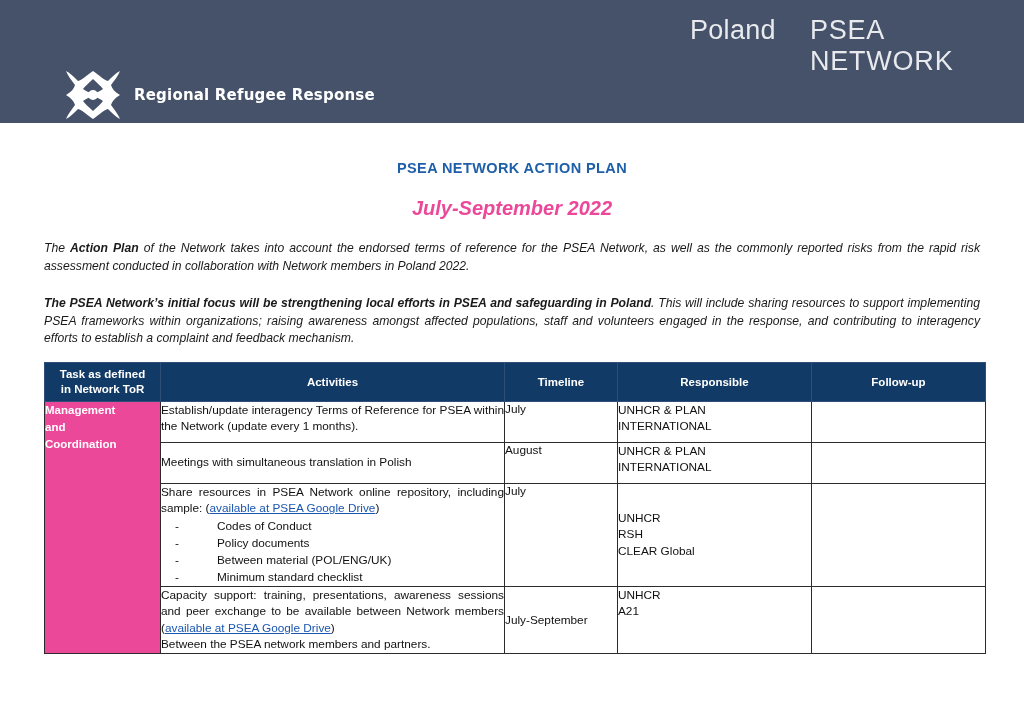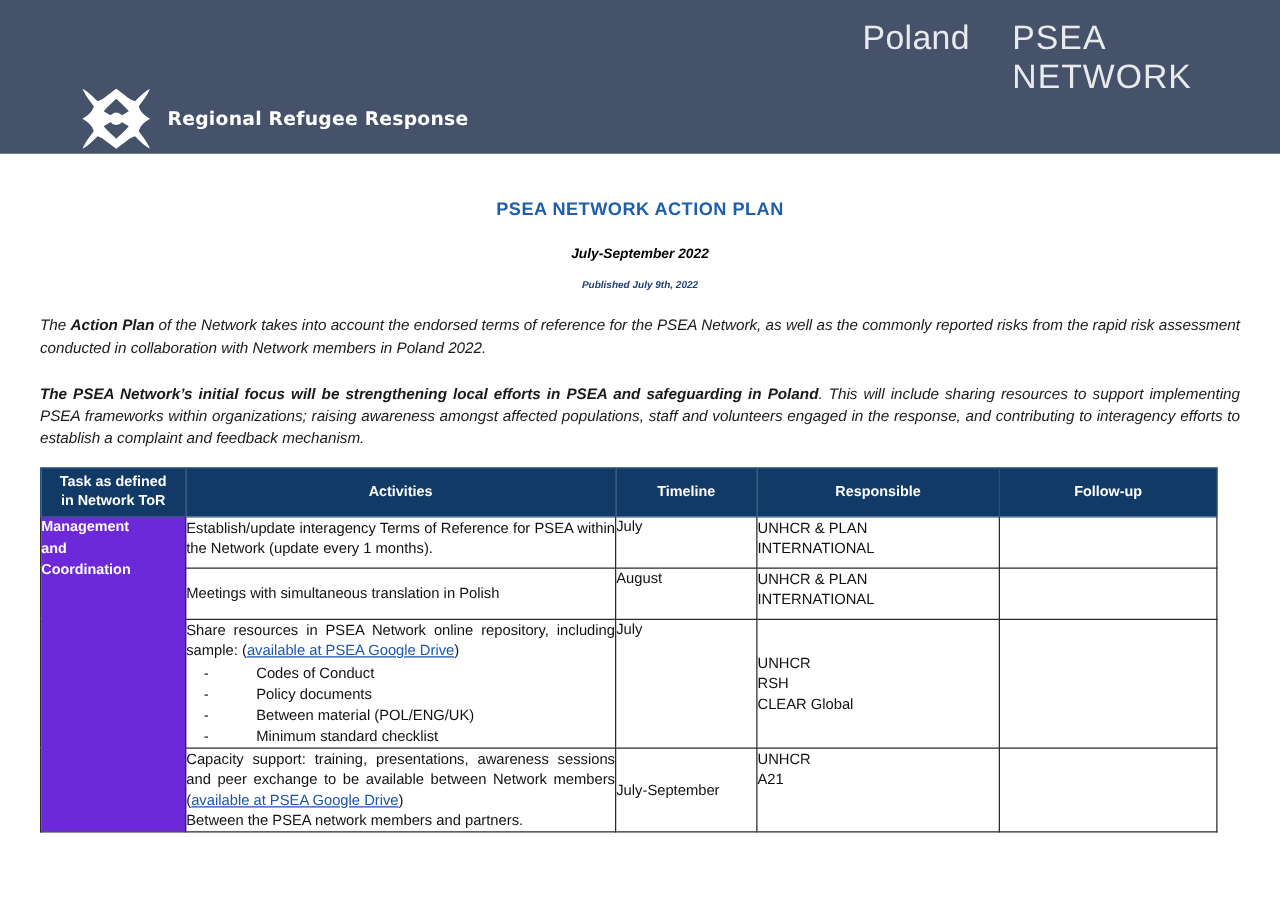--- a/index.html
+++ b/index.html
@@ -58,39 +58,39 @@
     letter-spacing: 0.3px;
   }
   .header-network {
     font-size: 27px;
     letter-spacing: 0.8px;
     margin-left: 34px;
   }
 
   
   .doc {
-    padding: 0 32px;
+    padding: 0 44px;
     box-sizing: border-box;
     width: 1024px;
   }
 
   .title-main {
     text-align: center;
     color: #1f5faa;
     font-weight: bold;
     font-size: 14.5px;
     letter-spacing: 0.4px;
     margin-top: 37px;
   }
   .title-sub {
     text-align: center;
-    color: #000000;
+    color: #ec4899;
     font-weight: bold;
     font-style: italic;
-    font-size: 11px;
+    font-size: 20px;
     margin-top: 21px;
   }
   .title-pub {
     text-align: center;
     color: #1f3f77;
     font-weight: bold;
     font-style: italic;
     font-size: 8px;
     margin-top: 14px;
   }
@@ -129,21 +129,21 @@
     height: 38px;
     vertical-align: middle;
   }
   th.col-task { width: 115px; text-align: center; line-height: 15px; }
   th.col-act  { width: 343px; }
   th.col-time { width: 112px; margin-top: 12px; }
   th.col-resp { width: 193px; }
   th.col-follow { width: 173px; vertical-align: top; padding-top: 5px; }
 
   td.task-cell {
-    background: #6d28d9;
+    background: #ec4899;
     color: #ffffff;
     font-weight: bold;
     font-size: 11.5px;
     line-height: 17px;
     vertical-align: middle;
     padding: 0 0 0 7px;
   }
   td.act-cell {
     font-size: 11.8px;
     line-height: 16.5px;
@@ -211,21 +211,20 @@
   <div class="header-right">
     <span class="header-country">Poland</span>
     <span class="header-network">PSEA NETWORK</span>
   </div>
 </div>
 
 <div class="doc">
 
   <div class="title-main">PSEA NETWORK ACTION PLAN</div>
   <div class="title-sub">July-September 2022</div>
-  <div class="title-pub">Published July 9th, 2022</div>
 
   <p class="para">
     <span>The </span><b>Action Plan</b><span> of the Network takes into account the endorsed terms of reference for the PSEA Network, as well as the commonly reported risks from the rapid risk assessment conducted in collaboration with Network members in Poland 2022.</span>
   </p>
 
   <p class="para">
     <b>The PSEA Network’s initial focus will be strengthening local efforts in PSEA and safeguarding in Poland</b><span>. This will include sharing resources to support implementing PSEA frameworks within organizations; raising awareness amongst affected populations, staff and volunteers engaged in the response, and contributing to interagency efforts to establish a complaint and feedback mechanism.</span>
   </p>
 
   <table class="plan">

